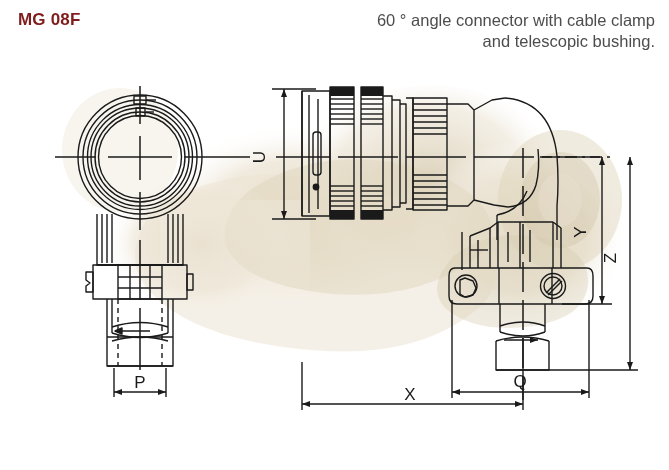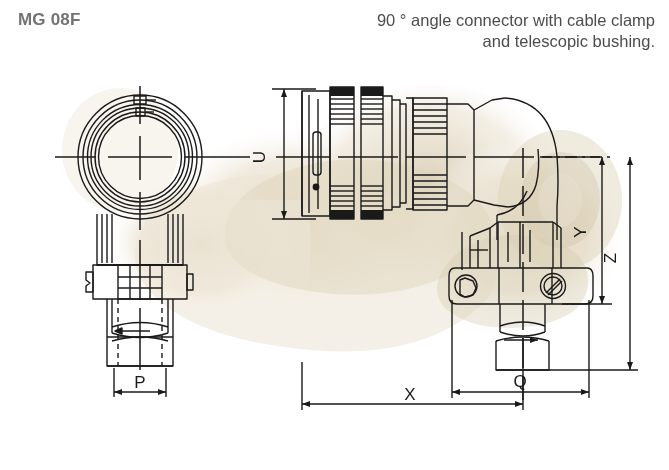--- a/index.html
+++ b/index.html
@@ -51,23 +51,23 @@
     font-family: "Liberation Sans", sans-serif;
     font-size: 17px;
     fill: #1a1a1a;
   }
 </style>
 </head>
 <body>
 
 <div id="page">
 
-  <div id="part-code" style="color: #737373;">MG 08F</div>
-
-  <div id="caption" style="color: rgb(77, 77, 77);">90 ° angle connector with cable clamp
+  <div id="part-code" style="color: #7f1d1d;">MG 08F</div>
+
+  <div id="caption" style="color: rgb(77, 77, 77);">60 ° angle connector with cable clamp
 and telescopic bushing.</div>
 
   <svg id="drawing" viewBox="0 0 669 470">
 
     <defs>
 
       <radialGradient id="ghostA" cx="50%" cy="50%" r="50%">
         <stop offset="0%" stop-color="#e3d9c4" stop-opacity="0.95"></stop>
         <stop offset="60%" stop-color="#ece4d4" stop-opacity="0.75"></stop>
         <stop offset="100%" stop-color="#ffffff" stop-opacity="0"></stop>

